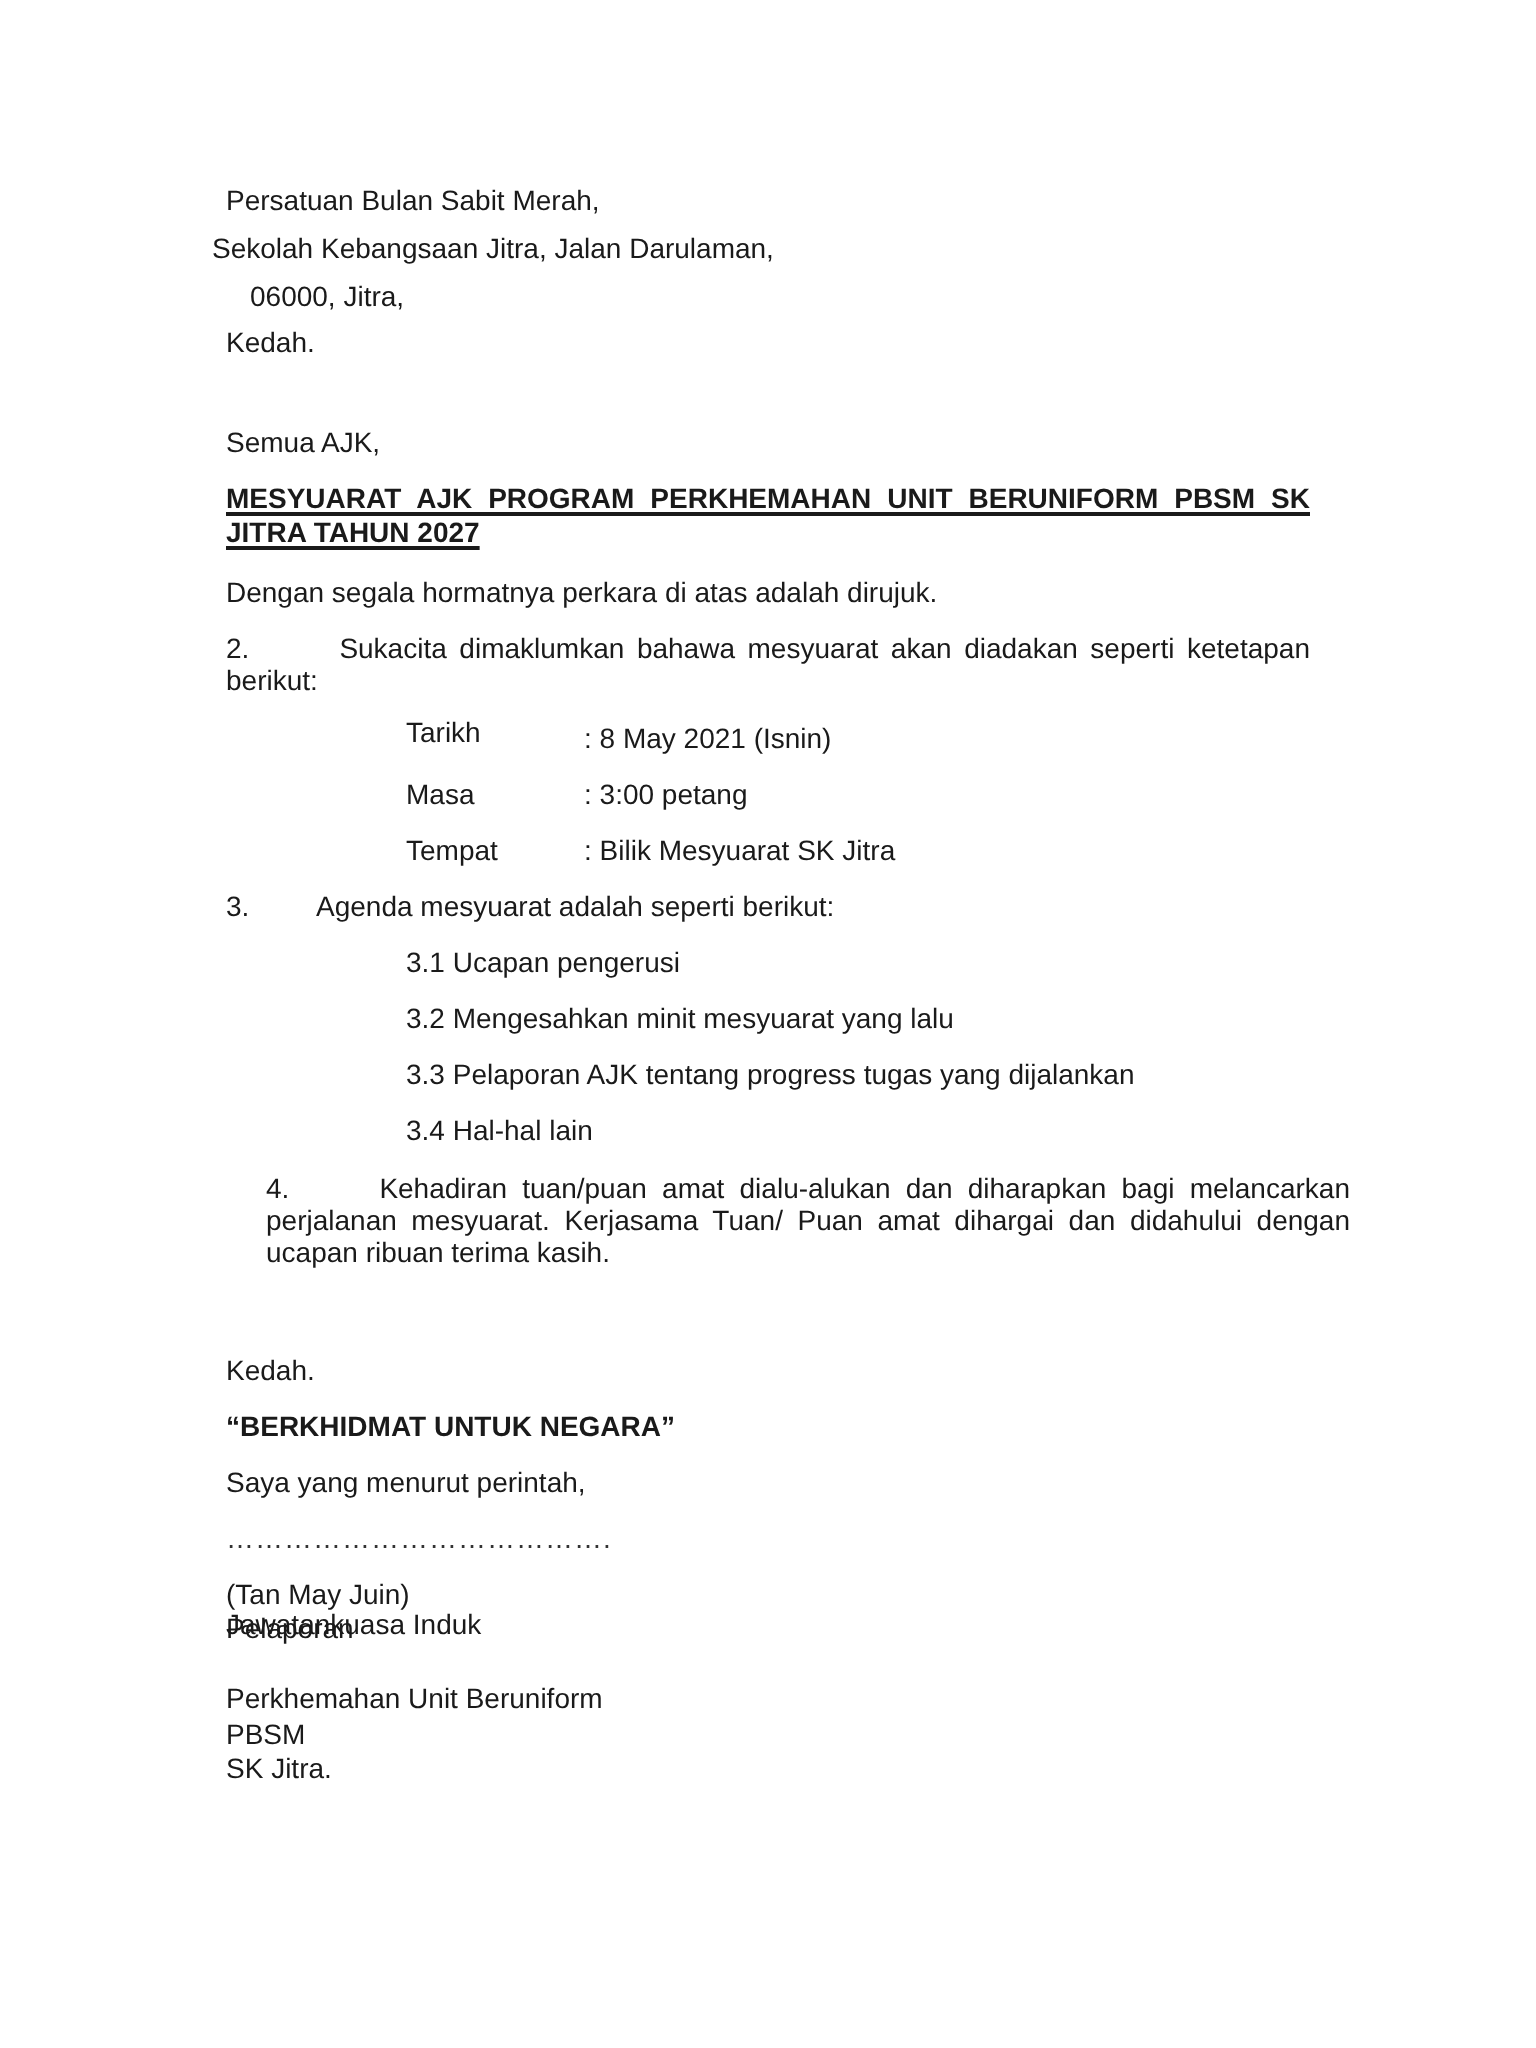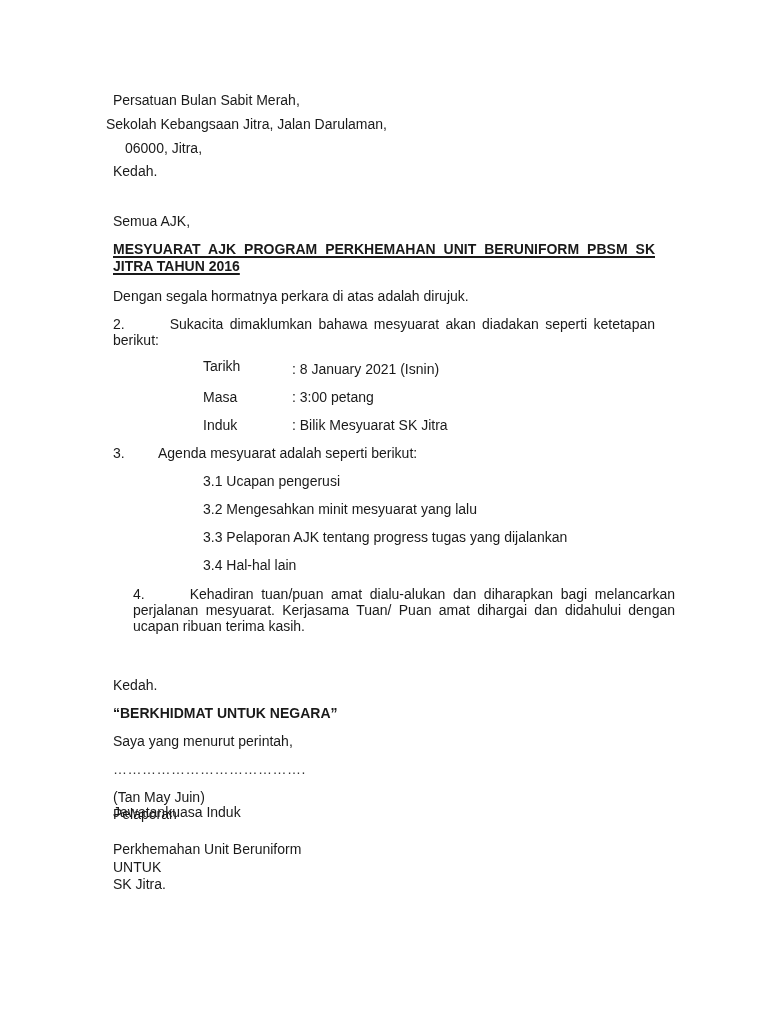--- a/index.html
+++ b/index.html
@@ -19,34 +19,34 @@
 
   <div>
     <div class="abs" style="left:113px; top:92px;">Persatuan Bulan Sabit Merah,</div>
     <div class="abs" style="left:106px; top:116px;">Sekolah Kebangsaan Jitra, Jalan Darulaman,</div>
     <div class="abs" style="left:113px; top:140px;margin-left:12px;">06000, Jitra,</div>
     <div class="abs" style="left:113px; top:163px;">Kedah.</div>
   </div>
 
   <div class="abs" style="left:113px; top:213px;">Semua AJK,</div>
 
-  <div class="just title" style="top:241px; line-height:17px;">MESYUARAT AJK PROGRAM PERKHEMAHAN UNIT BERUNIFORM PBSM SK JITRA TAHUN 2016</div>
+  <div class="just title" style="top:241px; line-height:17px;">MESYUARAT AJK PROGRAM PERKHEMAHAN UNIT BERUNIFORM PBSM SK JITRA TAHUN 2027</div>
 
   <div class="abs" style="left:113px; top:288px;">Dengan segala hormatnya perkara di atas adalah dirujuk.</div>
 
   <div class="just" style="top:316px;">
     <span>2.</span><span class="tab"></span><span>Sukacita dimaklumkan bahawa mesyuarat akan diadakan seperti ketetapan berikut:</span>
   </div>
 
   <div>
     <div class="abs" style="left:203px; top:358px;">Tarikh</div>
-    <div class="abs" style="left:292px; top:361px;">: 8 January 2021 (Isnin)</div>
+    <div class="abs" style="left:292px; top:361px;">: 8 May 2021 (Isnin)</div>
     <div class="abs" style="left:203px; top:389px;">Masa</div>
     <div class="abs" style="left:292px; top:389px;">: 3:00 petang</div>
-    <div class="abs" style="left:203px; top:417px;">Induk</div>
+    <div class="abs" style="left:203px; top:417px;">Tempat</div>
     <div class="abs" style="left:292px; top:417px;">: Bilik Mesyuarat SK Jitra</div>
   </div>
 
   <div class="abs" style="left:113px; top:445px;">3.</div>
   <div class="abs" style="left:158px; top:445px;">Agenda mesyuarat adalah seperti berikut:</div>
 
   <div>
     <div class="abs" style="left:203px; top:473px;">3.1 Ucapan pengerusi</div>
     <div class="abs" style="left:203px; top:501px;">3.2 Mengesahkan minit mesyuarat yang lalu</div>
     <div class="abs" style="left:203px; top:529px;">3.3 Pelaporan AJK tentang progress tugas yang dijalankan</div>
@@ -60,17 +60,17 @@
   <div class="abs" style="left:113px; top:677px;">Kedah.</div>
   <div class="abs bold" style="left:113px; top:705px;">“BERKHIDMAT UNTUK NEGARA”</div>
   <div class="abs" style="left:113px; top:733px;text-align:center;">Saya yang menurut perintah,</div>
   <div class="abs dots" style="left:113px; top:761px;">………………………………….</div>
 
   <div>
     <div class="abs" style="left:113px; top:789px;">(Tan May Juin)</div>
     <div class="abs" style="left:113px; top:806px;">Pelaporan</div>
     <div class="abs" style="left:113px; top:804px;">Jawatankuasa Induk</div>
     <div class="abs" style="left:113px; top:841px;">Perkhemahan Unit Beruniform</div>
-    <div class="abs" style="left:113px; top:859px;">UNTUK</div>
+    <div class="abs" style="left:113px; top:859px;">PBSM</div>
     <div class="abs" style="left:113px; top:876px;">SK Jitra.</div>
   </div>
 
 </div>
 
 </body></html>

